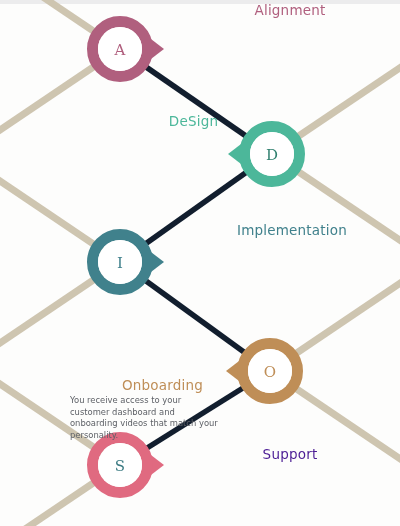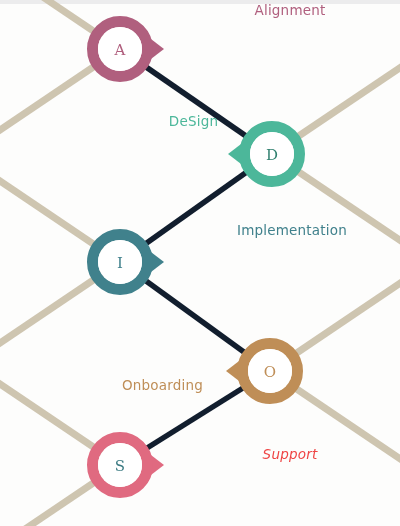--- a/index.html
+++ b/index.html
@@ -108,19 +108,23 @@
         <p class="heading" style="color: rgb(176, 95, 126);">Alignment</p>
       </div>
       <div class="txtblock" style="left: 74px; top: 113px; width: 185px; margin-left: 27px;">
         <p class="heading" style="color: rgb(76, 183, 154);">DeSign</p>
       </div>
       <div class="txtblock" style="left: 192px; top: 222px; width: 200px;">
         <p class="heading" style="color: rgb(64, 129, 140);">Implementation</p>
       </div>
       <div class="txtblock" style="left: 70px; top: 341px; width: 185px; margin-top: 36px;">
         <p class="heading" style="color: rgb(191, 142, 87);">Onboarding</p>
+        <p class="body">You receive access to your
+customer dashboard and
+onboarding videos that match your
+personality.</p>
       </div>
       <div class="txtblock" style="left: 190px; top: 446px; width: 200px;">
-        <p class="heading" style="color: #ef4444; font-style: italic;">Support</p>
+        <p class="heading" style="color: #4c1d95;">Support</p>
       </div>
     </div>
 
 </div>
 
 </body></html>

